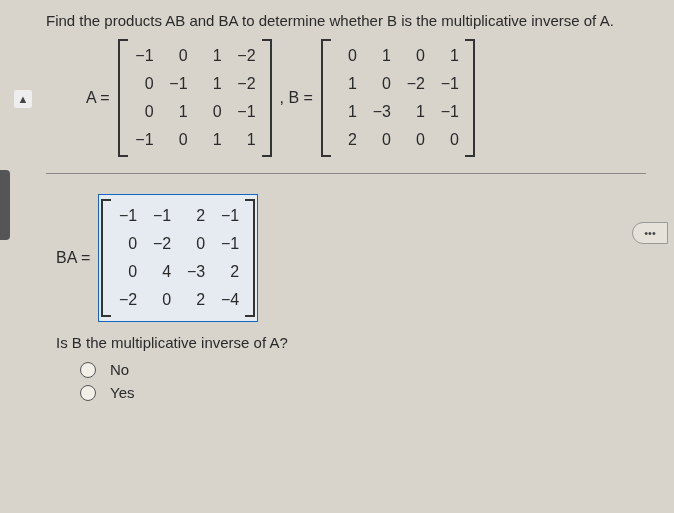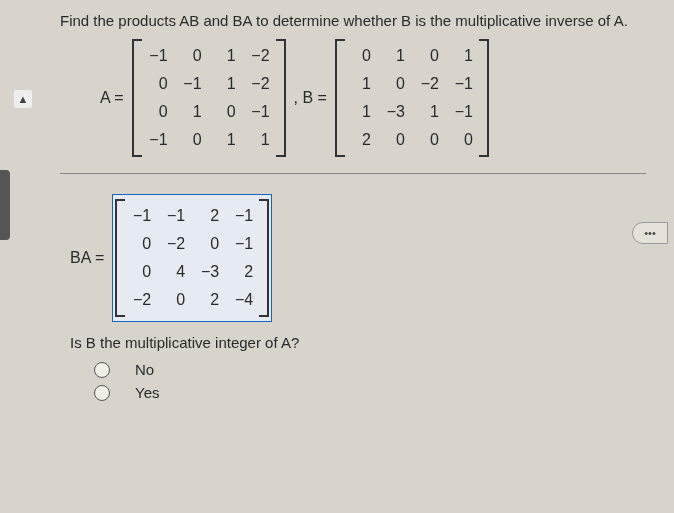--- a/index.html
+++ b/index.html
@@ -21,21 +21,21 @@
   }
   .arrow-icon {
     position: absolute;
     left: 14px; top: 90px;
     width: 18px; height: 18px;
     background: #eee;
     border-radius: 2px;
     display: flex; align-items: center; justify-content: center;
     font-size: 11px; color: #444;
   }
-  .content { padding: 12px 28px 12px 60px; }
+  .content { padding: 12px 28px 12px 46px; }
   .question { font-size: 15px; margin-bottom: 10px; }
   .eq-row { display: flex; align-items: center; gap: 8px; margin-left: 40px; margin-bottom: 16px; }
   .eq-label { font-size: 16px; }
   .matrix { display: flex; align-items: stretch; }
   .bracket {
     width: 10px;
     border-top: 2px solid #333;
     border-bottom: 2px solid #333;
   }
   .bracket.left { border-left: 2px solid #333; }
@@ -59,21 +59,21 @@
   }
   .ba-row { display: flex; align-items: center; gap: 8px; margin-left: 10px; margin-bottom: 12px; }
   .input-box {
     border: 1px solid #1066c4;
     background: #e6ebf1;
     padding: 4px 2px;
   }
   .instruction { font-size: 15px; margin: 8px 0 6px 10px; }
   .subq { font-size: 15px; margin: 4px 0 10px 10px; }
   .radios { margin-left: 34px; }
-  .radio-row { display: flex; align-items: center; gap: 25px; margin: 6px 0; font-size: 15px; }
+  .radio-row { display: flex; align-items: center; gap: 14px; margin: 6px 0; font-size: 15px; }
   .radio {
     width: 16px; height: 16px; border: 1.5px solid #555; border-radius: 50%;
     background: #f2efe8;
   }
 </style>
 </head>
 <body>
 
 <div class="left-tab"></div>
 <div class="arrow-icon">▲</div>
@@ -152,21 +152,21 @@
           <span>2</span>
         <span>−2</span>
           <span>0</span>
           <span>2</span>
           <span>−4</span>
       </div>
       <div class="bracket right"></div>
     </div>
   </div>
 
-  <div class="subq">Is B the multiplicative integer of A?</div>
+  <div class="subq">Is B the multiplicative inverse of A?</div>
 
   <div class="radios">
     <div class="radio-row">
       <div class="radio"></div>
       <span>No</span>
     </div>
     <div class="radio-row">
       <div class="radio"></div>
       <span>Yes</span>
     </div>

